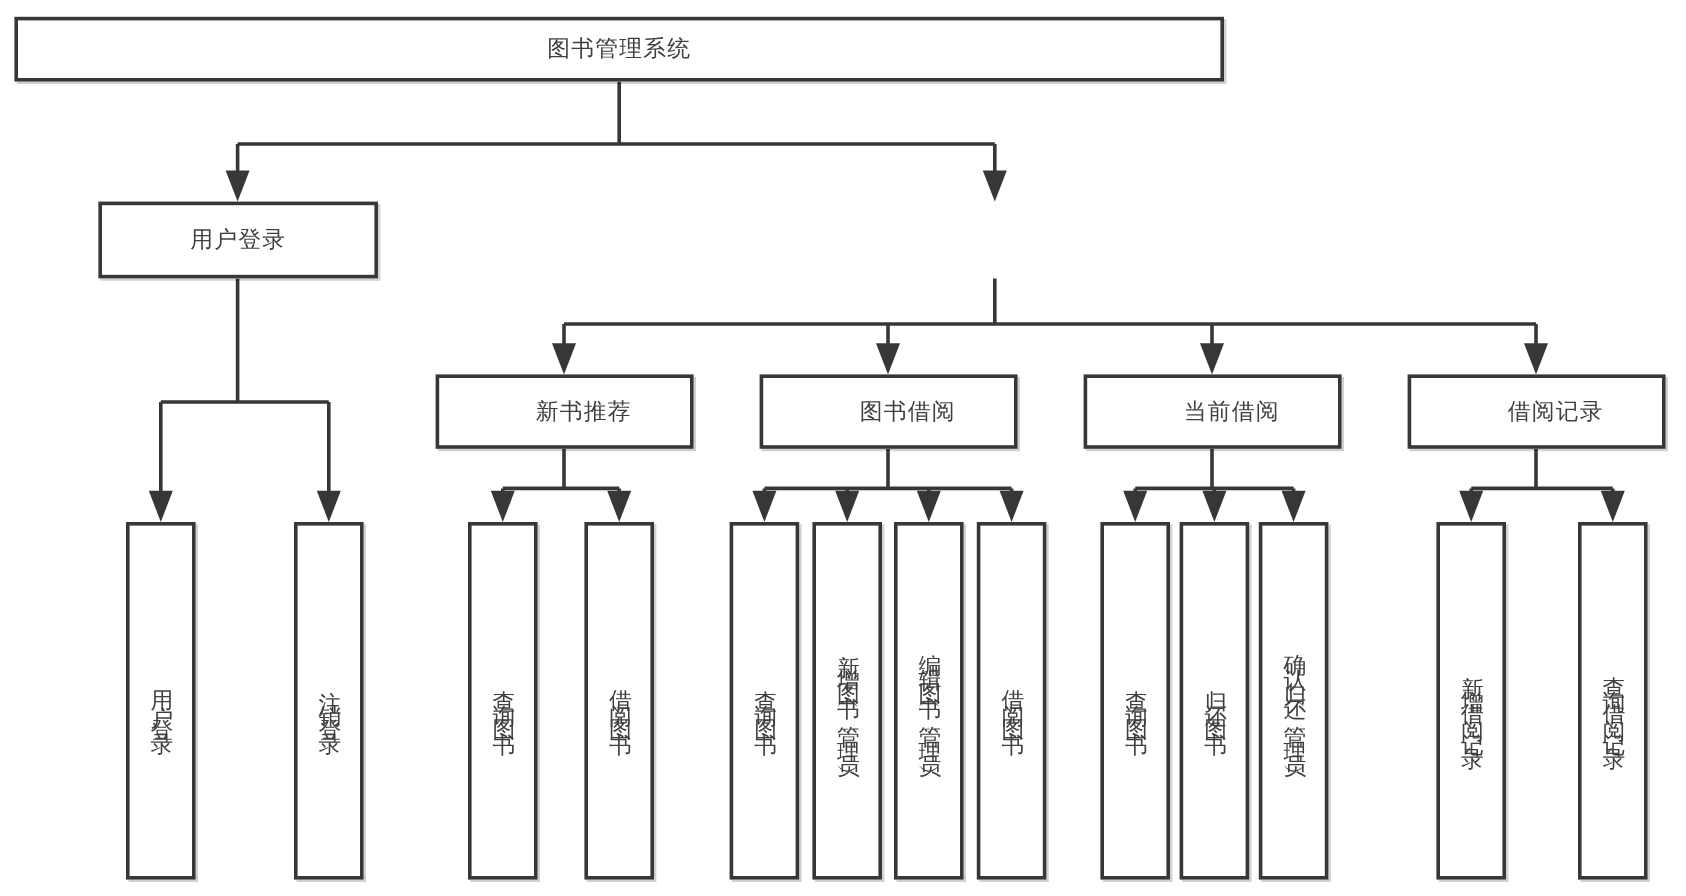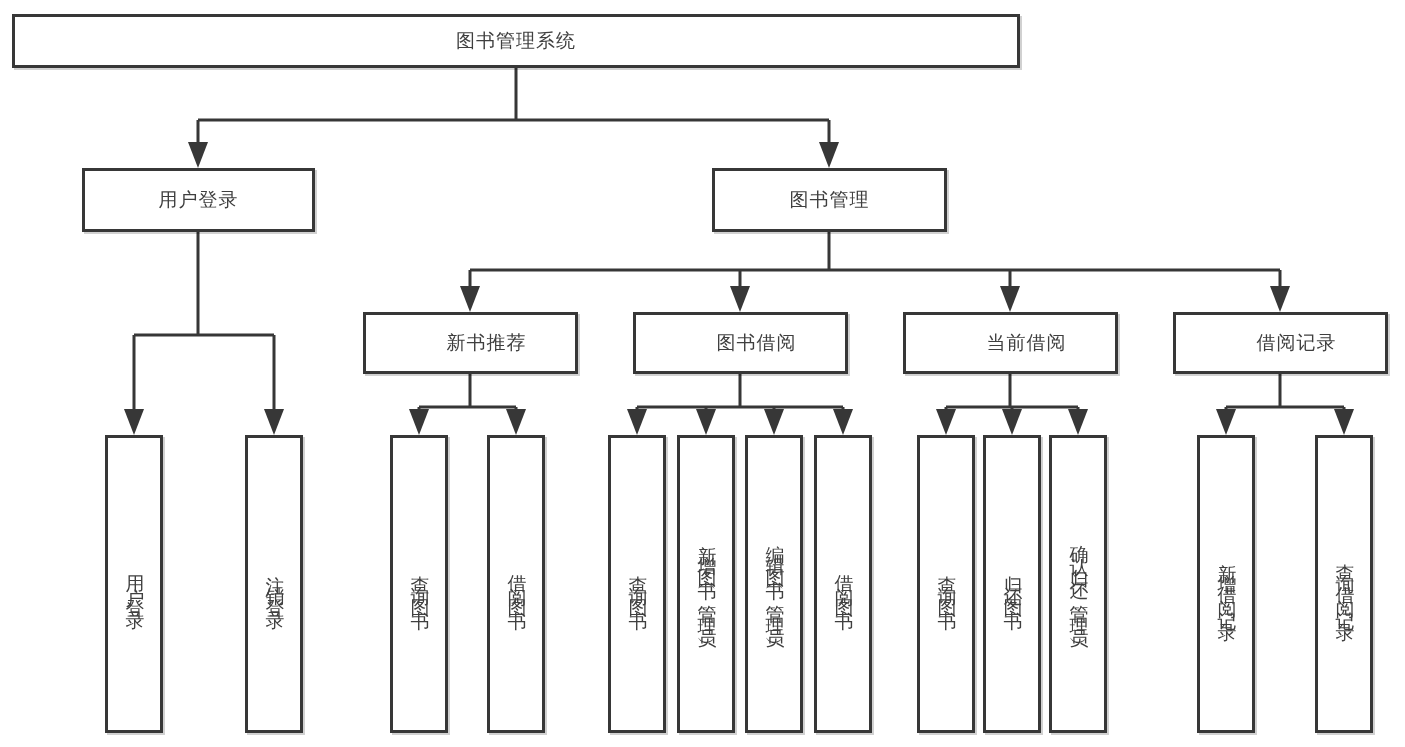--- a/index.html
+++ b/index.html
@@ -5,21 +5,21 @@
   :root{
     --line:#373737;
     --text:#3f3f3f;
     --bg:#ffffff;
     --wm:#adadad;
   }
   html,body{margin:0;padding:0;}
   body{width:1405px;height:747px;background:var(--bg);}
   .canvas{
     position:relative;width:1405px;height:747px;background:var(--bg);
-    font-family:Liberation Mono, monospace;overflow:hidden;
+    font-family:Liberation Sans, sans-serif;overflow:hidden;
   }
   .connectors{position:absolute;left:0;top:0;width:1405px;height:747px;z-index:0;pointer-events:none;}
   .connectors path{stroke:var(--line);stroke-width:3;fill:none;}
   .connectors polygon{fill:var(--line);stroke:none;}
   .box{
     position:absolute;box-sizing:border-box;background:#fff;
     border:3px solid var(--line);color:var(--text);
     display:flex;align-items:center;justify-content:center;
     font-size:19px;z-index:1;
     box-shadow:2px 2px 0 rgba(0,0,0,0.18);
@@ -86,21 +86,20 @@
     <polygon points="936,409 956,409 946,435"></polygon>
     <polygon points="1002,409 1022,409 1012,435"></polygon>
     <polygon points="1068,409 1088,409 1078,435"></polygon>
     <polygon points="1216,409 1236,409 1226,435"></polygon>
     <polygon points="1334,409 1354,409 1344,435"></polygon>
   </svg>
 
   <div class="box" id="root">图书管理系统</div>
 
   <div class="box" id="n-user-login">用户登录</div>
-  <div class="box" id="n-book-mgmt">图书管理</div>
 
   <div class="box mid" id="m-new-book">新书推荐</div>
   <div class="box mid" id="m-borrow">图书借阅</div>
   <div class="box mid" id="m-current">当前借阅</div>
   <div class="box mid" id="m-record">借阅记录</div>
 
   <div class="box leaf" id="la1">用户登录</div>
   <div class="box leaf" id="la2">注销登录</div>
   <div class="box leaf" id="lb1">查询图书</div>
   <div class="box leaf" id="lb2">借阅图书</div>

